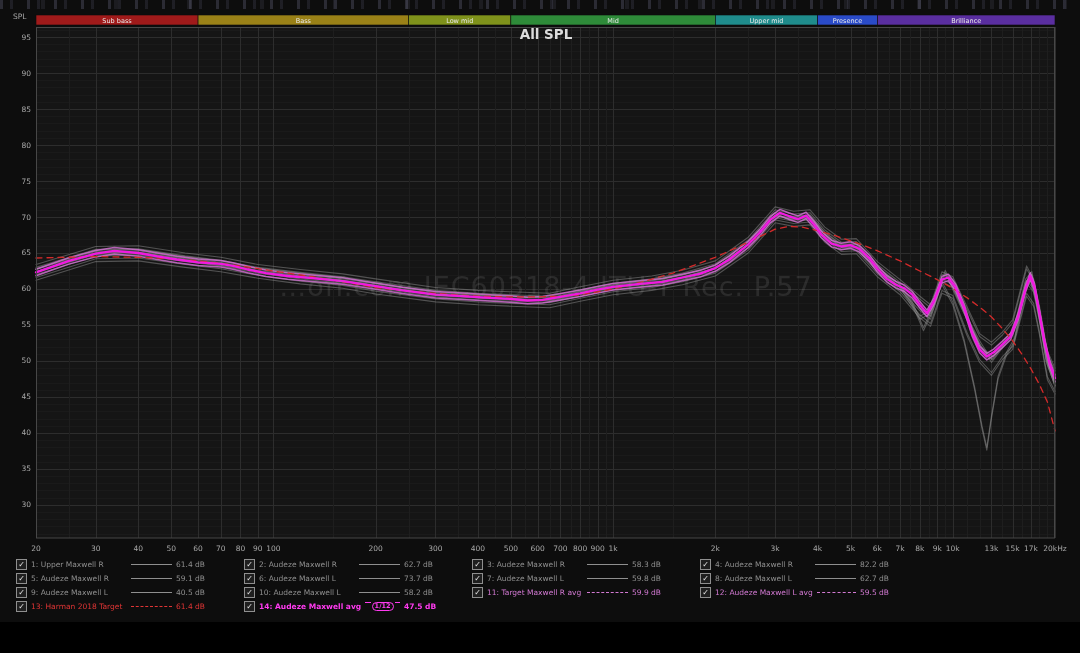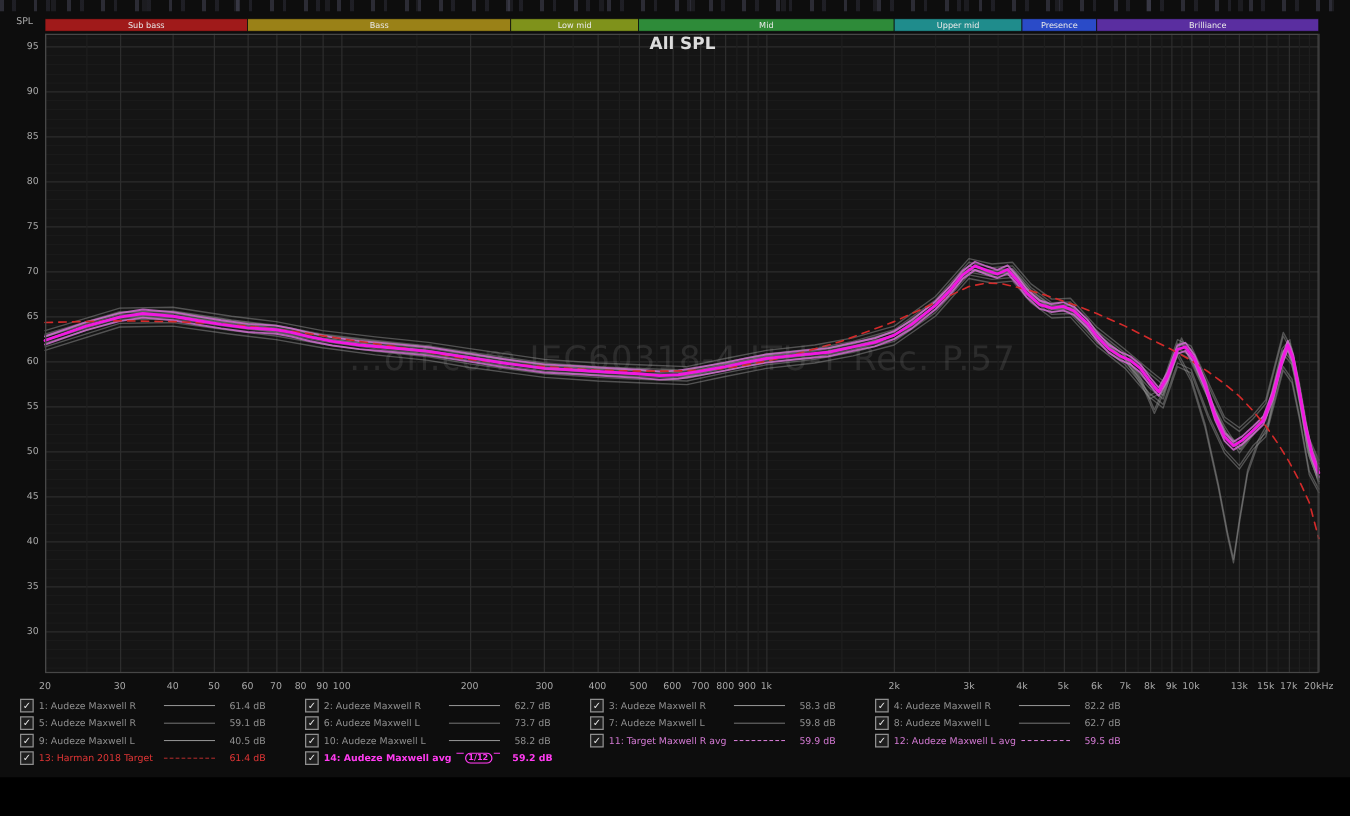--- a/index.html
+++ b/index.html
@@ -16,21 +16,21 @@
   .wm{font-size:27px;fill:#9a9a9a;opacity:0.17;letter-spacing:1px;}
   .axt{font-size:7.5px;fill:#a8a8a8;}
   #legend{position:absolute;left:16px;top:557px;display:grid;grid-template-columns:repeat(4,228px);grid-auto-rows:14px;font-size:7.5px;}
   .litem{display:flex;align-items:center;gap:4px;width:204px;}
   .cb{flex:0 0 auto;width:9px;height:9px;border:1px solid #8f8f8f;background:#1f1f1f;color:#e6e6e6;
       font-size:8px;line-height:9px;text-align:center;cursor:pointer;}
   .lname{flex:0 0 auto;min-width:96px;white-space:nowrap;}
   .lsample{flex:1 1 14px;display:flex;align-items:flex-start;min-width:12px;overflow:hidden;}
   .lsample .seg{flex:1 1 auto;border-top:1px solid currentColor;height:0;}
   .badge{flex:0 0 auto;border:1px solid currentColor;border-radius:6px;font-size:6.5px;line-height:7px;padding:0 2px;margin:0 1px;}
-  .lval{flex:0 0 44px;text-align:center;white-space:nowrap;}
+  .lval{flex:0 0 44px;text-align:left;white-space:nowrap;}
   #bottombar{position:absolute;top:622px;left:0;width:1080px;height:31px;background:#000;}
 </style>
 </head>
 <body>
 
 <div id="app">
   <div id="topstrip"></div>
 
   <svg id="chart-svg" width="1080" height="556">
     <g id="gen">
@@ -238,21 +238,21 @@
         <rect x="36.5" y="27.5" width="1018" height="510.5" fill="none" stroke="#474747" stroke-width="1"></rect>
       </g>
     <text class="axt" x="13" y="19">SPL</text>
     <text class="wm" x="546" y="296" text-anchor="middle">…off.com IEC60318-4 ITU-T Rec. P.57</text>
     <text class="title" x="546" y="39" text-anchor="middle">All SPL</text>
   </svg>
 
   <div id="legend">
       <div class="litem" style="color: rgb(143, 143, 143);">
         <span class="cb">✓</span>
-        <span class="lname">1: Audeze Maxwell R</span>
+        <span class="lname">1: Upper Maxwell R</span>
         <span class="lsample">
           <span class="seg" style="border-top-style: solid;"></span>
         </span>
         <span class="lval">61.4 dB</span>
       </div>
       <div class="litem" style="color: rgb(143, 143, 143);">
         <span class="cb">✓</span>
         <span class="lname">2: Audeze Maxwell R</span>
         <span class="lsample">
           <span class="seg" style="border-top-style: solid;"></span>
@@ -348,17 +348,17 @@
         <span class="lval">61.4 dB</span>
       </div>
       <div class="litem" style="color: rgb(255, 59, 240); font-weight: bold;">
         <span class="cb">✓</span>
         <span class="lname">14: Audeze Maxwell avg</span>
         <span class="lsample">
           <span class="seg" style="border-top-style: solid;"></span>
           <span class="badge">1/12</span>
           <span class="seg" style="border-top-style: solid;"></span>
         </span>
-        <span class="lval">59.2 dB</span>
+        <span class="lval">47.5 dB</span>
       </div>
     </div>
 </div>
 <div id="bottombar"></div>
 
 </body></html>

